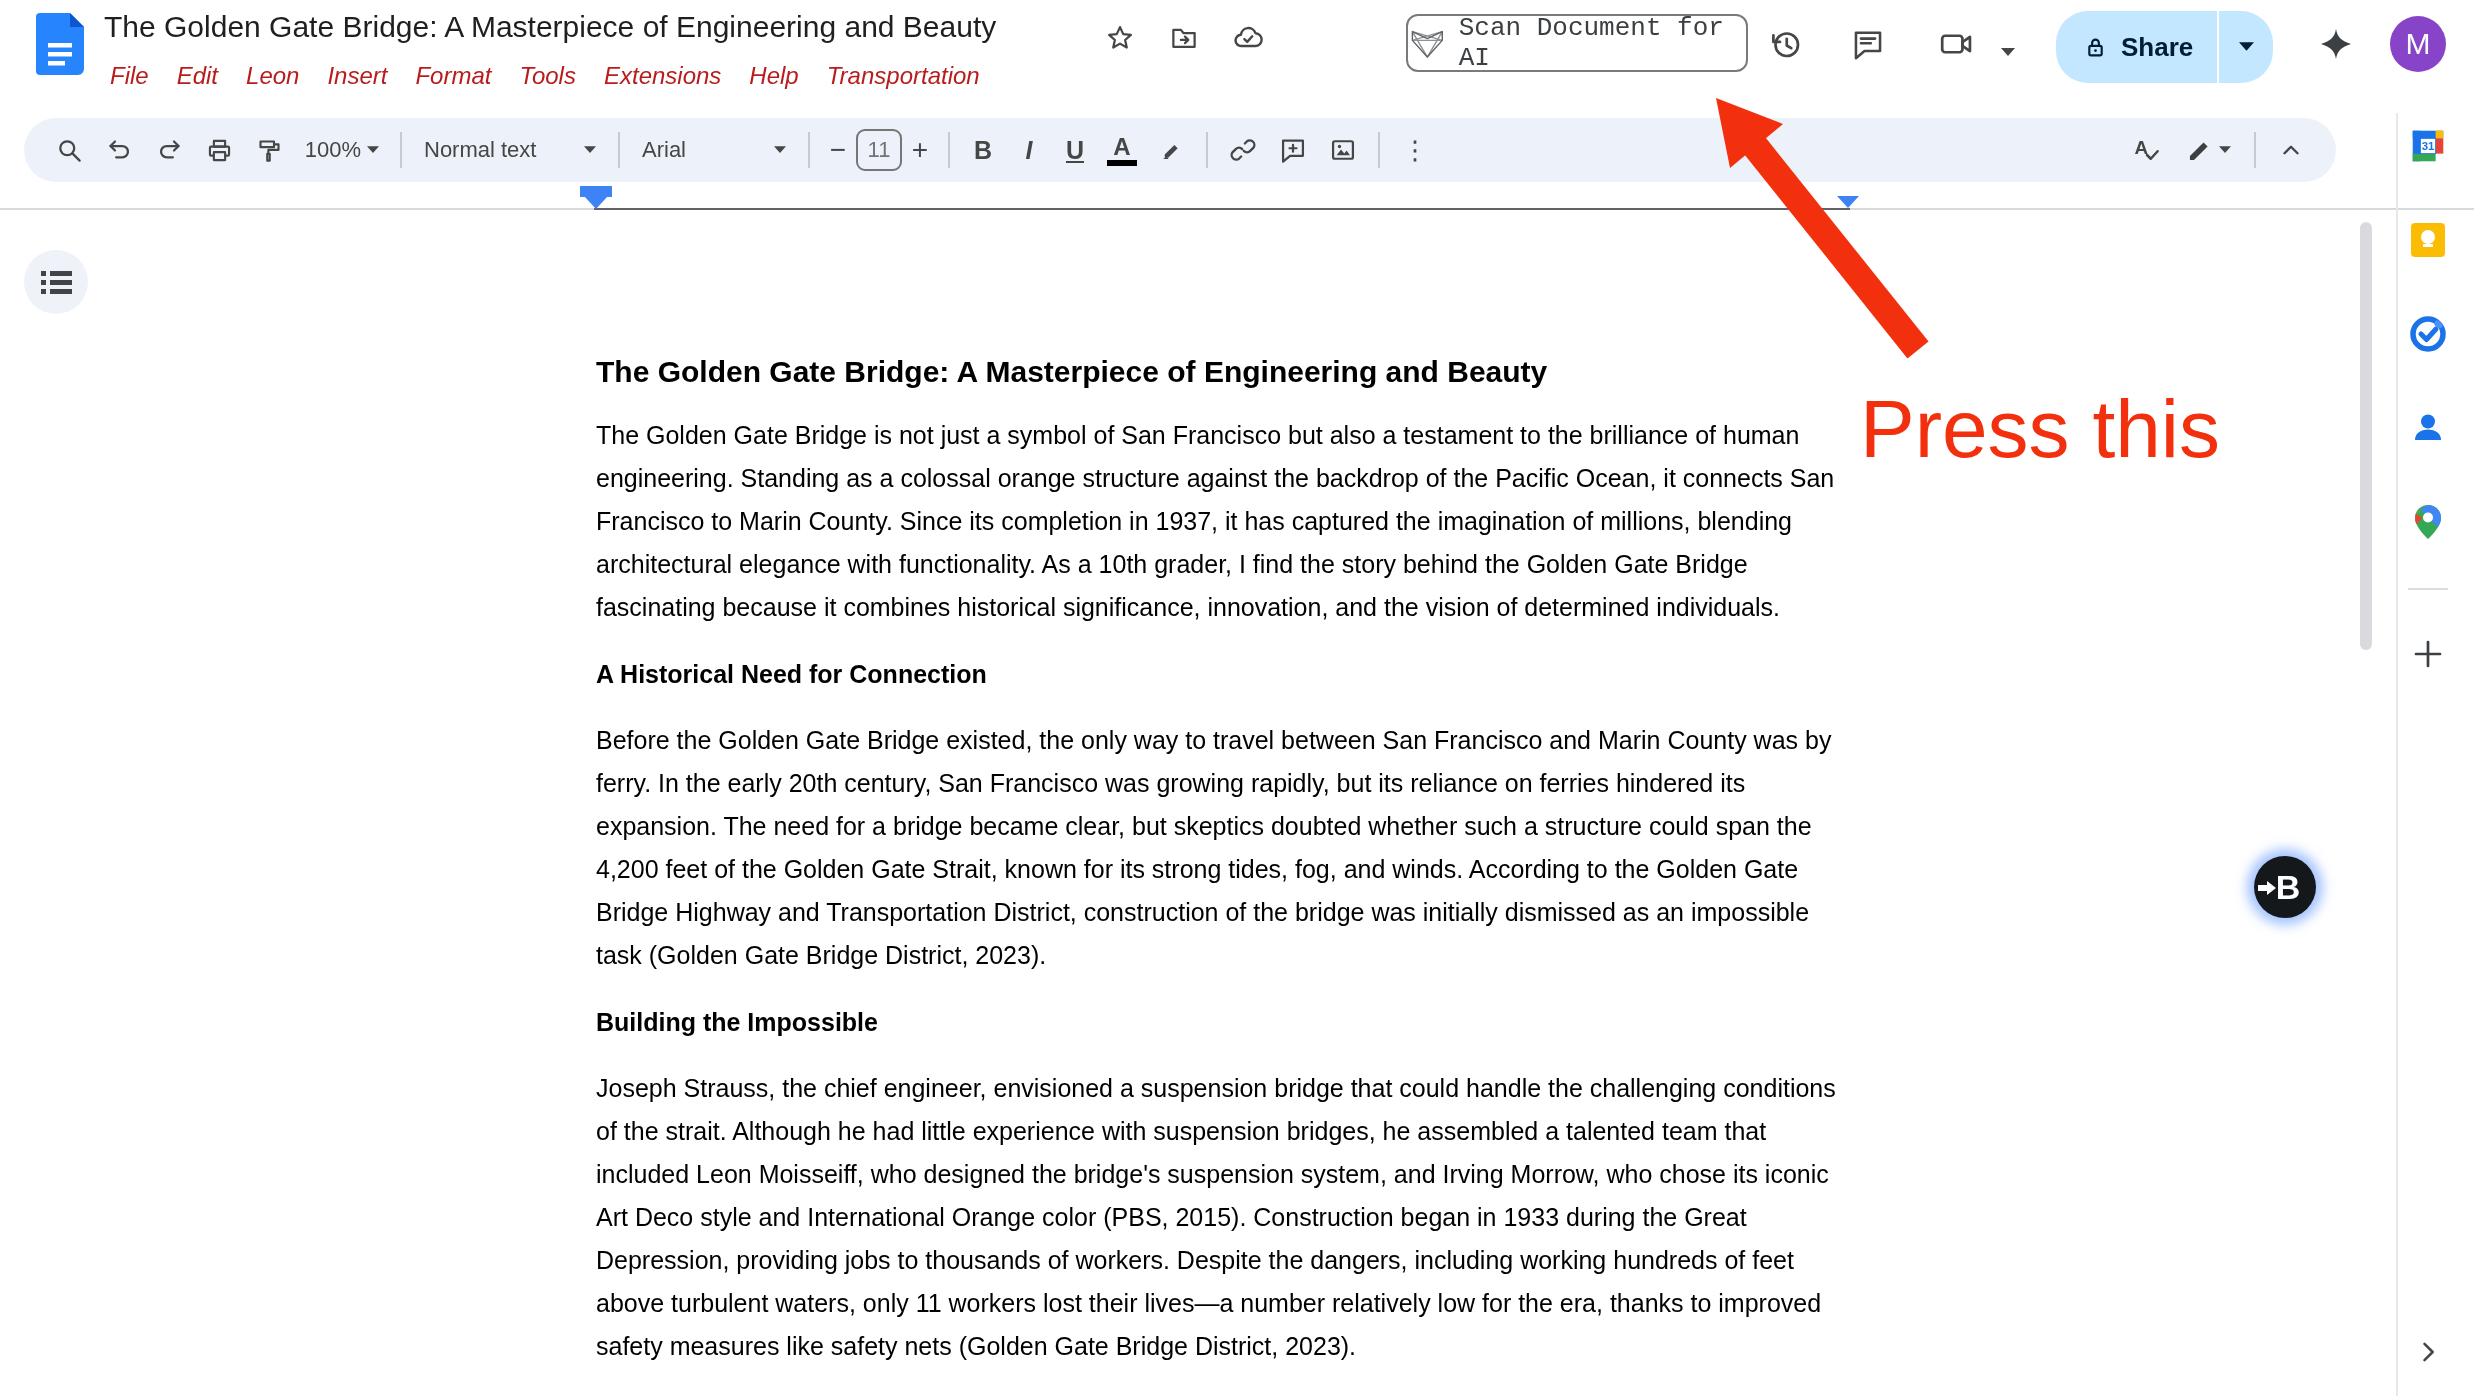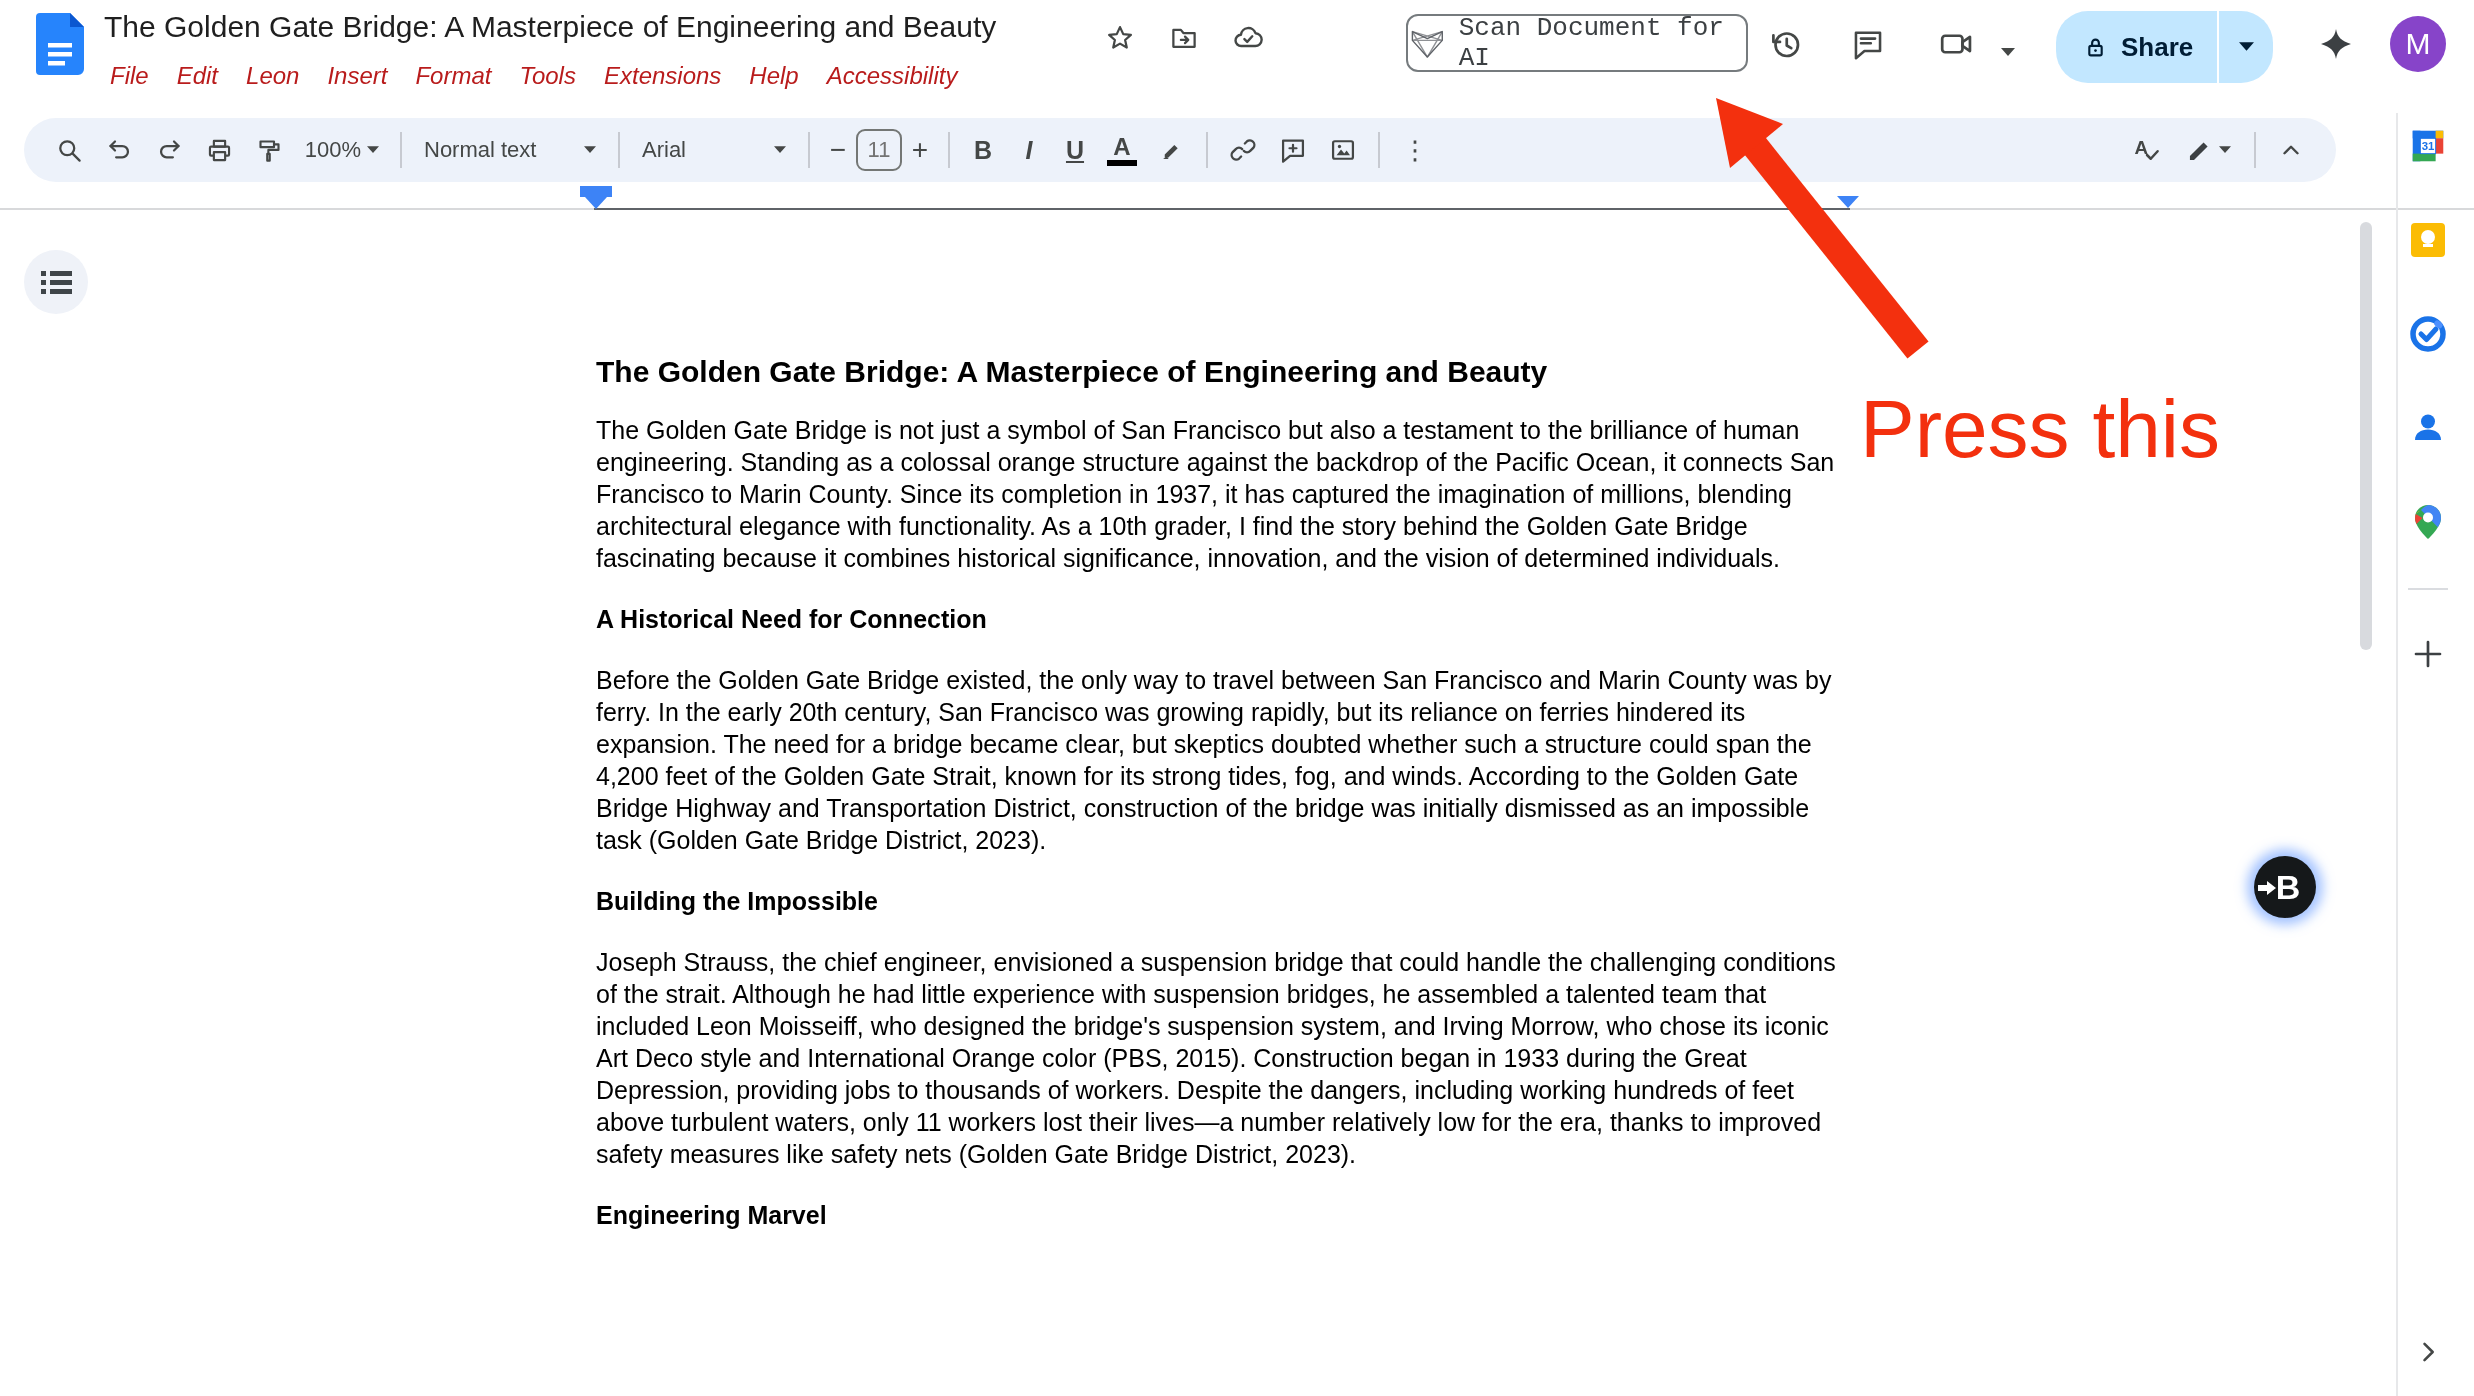--- a/index.html
+++ b/index.html
@@ -64,21 +64,21 @@
   .outline-btn { position:absolute; left:24px; top:250px; width:64px; height:64px; border-radius:50%;
     background:#eff2f8; display:flex; flex-direction:column; justify-content:center; align-items:center; gap:4px; cursor:pointer; }
   .outline-btn .row { display:flex; align-items:center; gap:4px; }
   .outline-btn .dot { width:5px; height:5px; background:#3f4549; }
   .outline-btn .bar { width:22px; height:5px; background:#3f4549; }
 
   
   .doc { position:absolute; left:596px; top:340px; width:1258px; color:#000; }
   .doc-title-block { font-size:30px; font-weight:bold; line-height:40px; margin:12px 0 22px; }
   .doc-heading-block { font-size:25px; font-weight:bold; line-height:35px; margin:0 0 27px; }
-  .doc-para { font-size:25px; line-height:32px; margin:0 0 28px; }
+  .doc-para { font-size:25px; line-height:43px; margin:0 0 28px; }
 
   
   .panel-divider { position:absolute; left:2396px; top:113px; width:2px; height:1283px; background:#e7e8ea; }
   .doc-scrollbar { position:absolute; left:2360px; top:222px; width:12px; height:428px; border-radius:6px; background:#d8dade; cursor:grab; }
   .side-ico { position:absolute; left:2406px; width:44px; height:44px; display:flex; align-items:center; justify-content:center; cursor:pointer; }
   .side-div { position:absolute; left:2408px; top:588px; width:40px; height:2px; background:#dadce0; }
   .bottom-chevron { position:absolute; left:2408px; top:1332px; width:40px; height:40px; display:flex;
     align-items:center; justify-content:center; cursor:pointer; }
 
   
@@ -132,21 +132,21 @@
 
     <nav class="menubar">
         <span class="menu-item">File</span>
         <span class="menu-item">Edit</span>
         <span class="menu-item">Leon</span>
         <span class="menu-item">Insert</span>
         <span class="menu-item">Format</span>
         <span class="menu-item">Tools</span>
         <span class="menu-item">Extensions</span>
         <span class="menu-item">Help</span>
-        <span class="menu-item">Accessibility</span>
+        <span class="menu-item">Transportation</span>
       </nav>
 
     <div class="scan-btn">
       <svg width="42" height="38" viewBox="0 0 44 40" fill="none" stroke="#5f6368" stroke-width="1.6" stroke-linejoin="round">
         <path d="M5 7 L22 15 L39 7 L39 17 L22 36 L5 17 Z"></path>
         <path d="M5 7 L22 36 M39 7 L22 36 M5 17 H39 M5 7 L39 17 M39 7 L5 17" opacity="0.7"></path>
       </svg>
       <span>Scan Document for AI</span>
     </div>
 

